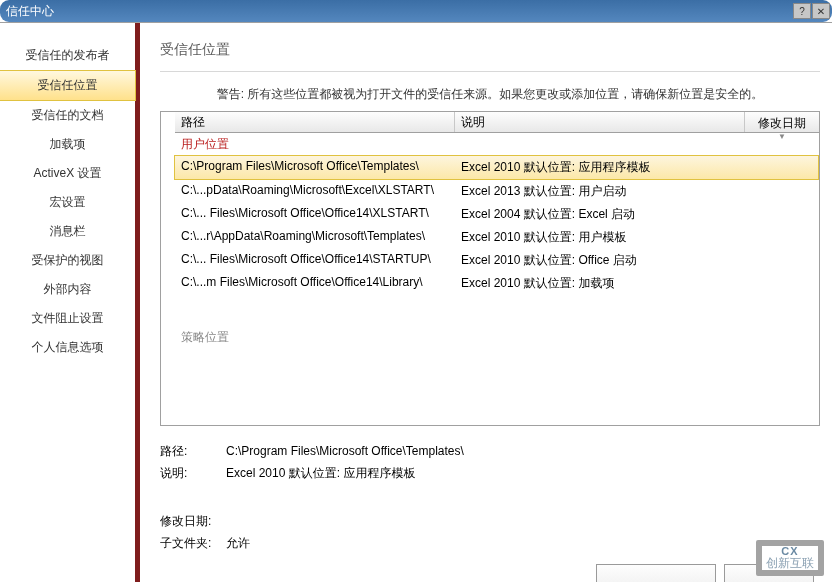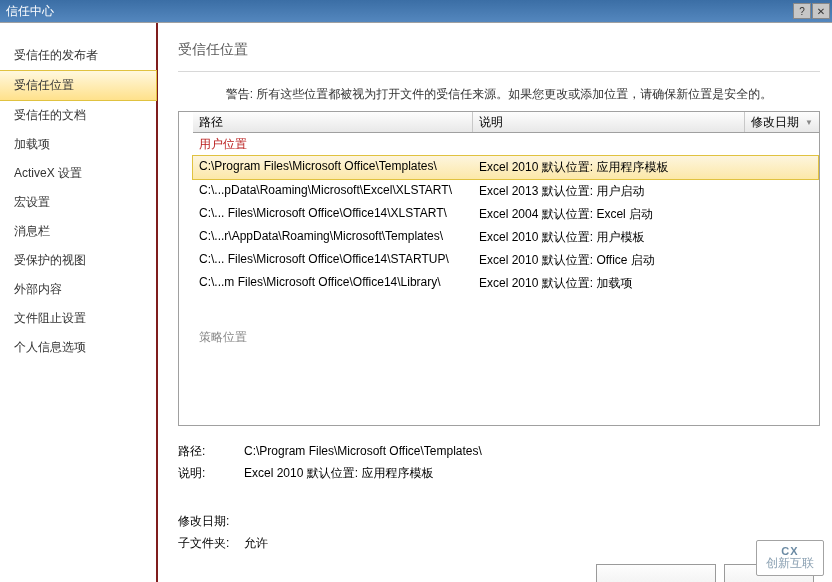--- a/index.html
+++ b/index.html
@@ -1,49 +1,49 @@
 <!DOCTYPE html>
 <html><head>
 <meta charset="utf-8">
 <style>
 * { margin: 0; padding: 0; box-sizing: border-box; font-family: "Microsoft YaHei", Tahoma, Arial, sans-serif; font-size: 12px; }
 body { background: #fff; width: 832px; height: 582px; overflow: hidden; position: relative; }
-.titlebar { background: linear-gradient(to bottom, #3b6ea5, #5487be); height: 22px; display: flex; align-items: center; justify-content: space-between; padding: 0 2px 0 6px; color: #fff; }
+.titlebar { background: linear-gradient(to bottom, #3b6ea5, #5487be); height: 22px; display: flex; align-items: center; justify-content: space-between; padding: 0 2px 0 6px; color: #fff; border-radius: 9px; }
 .titlebar-buttons { display: flex; gap: 1px; }
 .titlebar-btn { width: 18px; height: 16px; background: #c7c7c7; border: 1px solid #888; display: flex; align-items: center; justify-content: center; font-size: 10px; color: #333; cursor: default; }
 .dialog-body { display: flex; height: 560px; background: #fff; border-top: 1px solid #a0a0a0; }
-.sidebar { width: 158px; background: #fff; border-right: 2px solid #7f1d1d; padding-top: 18px; }
+.sidebar { width: 140px; background: #fff; border-right: 5px solid #7f1d1d; padding-top: 18px; text-align: center; }
 .sidebar-item { padding: 6px 14px; cursor: default; color: #333; }
 .sidebar-item.selected { background: linear-gradient(to bottom, #fff8df, #ffe18b); border: 1px solid #e0c240; border-left: none; margin-right: -1px; }
 .content { flex: 1; padding: 18px 12px 8px 20px; position: relative; display: flex; flex-direction: column; }
 .section-title { font-size: 14px; color: #5b5b5b; padding-bottom: 12px; border-bottom: 1px solid #d8d8d8; margin-bottom: 14px; }
 .warning-text { color: #333; margin-bottom: 8px; text-align: center; }
 .grid { border: 1px solid #a0a0a0; padding-left: 14px; }
 .grid-header { display: flex; background: linear-gradient(to bottom, #fdfdfd, #e8e8e8); border-bottom: 1px solid #a0a0a0; height: 21px; align-items: stretch; }
 .grid-header-cell { padding: 3px 6px; border-right: 1px solid #c8c8c8; display: flex; align-items: center; }
 .grid-header-cell:last-child { border-right: none; }
 .col-path { width: 280px; }
 .col-desc { flex: 1; }
-.col-date { width: 74px; display: flex; justify-content: space-between; align-items: center; }
+.col-date { width: 74px; display: flex; justify-content: space-between; align-items: center; flex-direction: column; }
 .sort-arrow { font-size: 8px; color: #888; }
 .grid-body { background: #fff; }
 .grid-group { color: #b91c1c; padding: 3px 6px; }
 .grid-row { display: flex; padding: 2px 0; }
 .grid-row.selected { background: linear-gradient(to bottom, #fdf5de, #fce8a8); border: 1px solid #e0c240; margin: -1px 0 0 -1px; }
 .grid-cell { padding: 1px 6px; white-space: nowrap; overflow: hidden; }
 .cell-path { width: 280px; }
 .cell-desc { flex: 1; }
 .cell-date { width: 74px; }
 .policy-area { color: #888; padding: 34px 6px 0 6px; height: 130px; }
 .detail-block { margin-top: 14px; line-height: 22px; }
 .detail-row { display: flex; }
 .detail-label { width: 66px; }
 .button-bar { display: flex; justify-content: flex-end; gap: 8px; margin-top: 10px; padding-right: 6px; }
 .btn { padding: 16px 16px; background: linear-gradient(to bottom, #fdfdfd, #e4e4e4); border: 1px solid #9a9a9a; cursor: default; min-width: 90px; text-align: center; }
-.logo-badge { position: absolute; right: 8px; bottom: 6px; width: 68px; height: 36px; background: #fff; border: 1px solid #a3a3a3; border-radius: 2px; display: flex; align-items: center; justify-content: center; color: #8aa0b2; font-size: 9px; flex-direction: column; line-height: 1.1; }
+.logo-badge { position: absolute; right: 8px; bottom: 6px; width: 68px; height: 36px; background: #fff; border: 6px solid #a3a3a3; border-radius: 2px; display: flex; align-items: center; justify-content: center; color: #8aa0b2; font-size: 9px; flex-direction: column; line-height: 1.1; }
 .logo-badge .cx { font-weight: bold; font-size: 11px; color: #6b8aa3; letter-spacing: 1px; }
 </style>
 </head>
 <body>
 
 <div class="titlebar">
   <span>信任中心</span>
   <div class="titlebar-buttons">
     <div class="titlebar-btn">?</div>
     <div class="titlebar-btn">✕</div>

